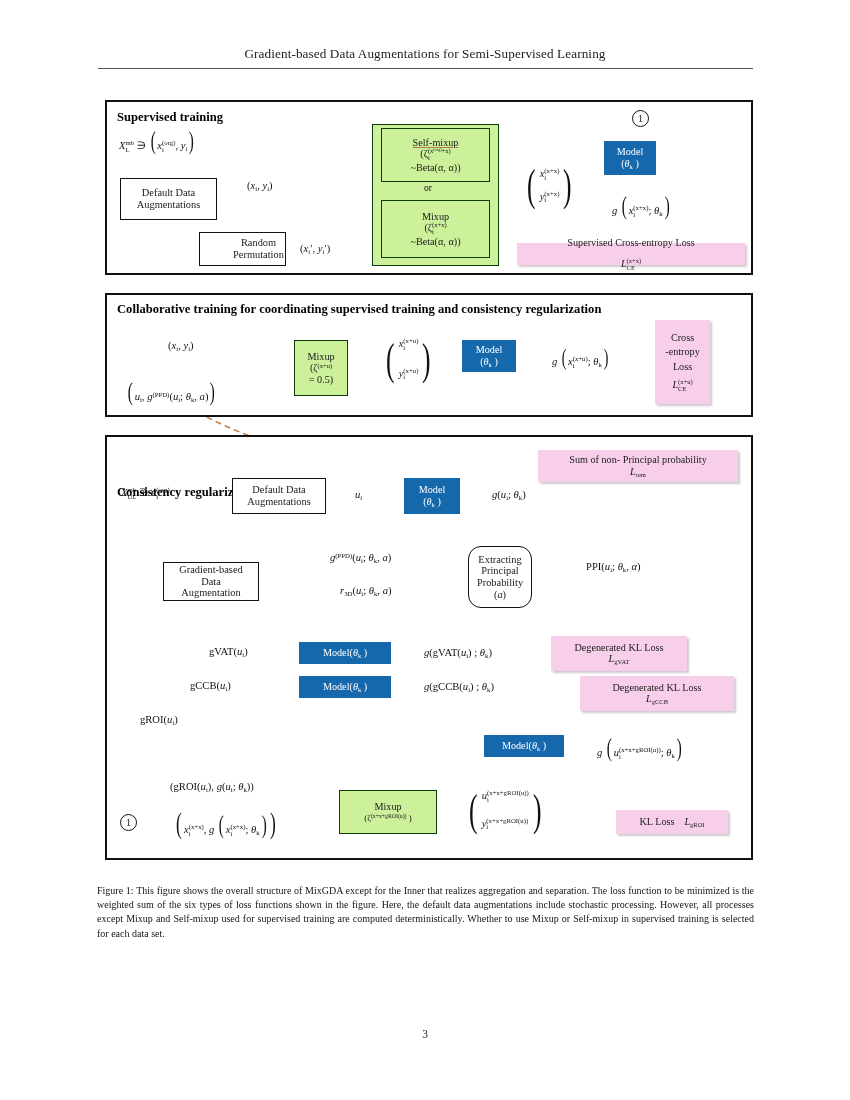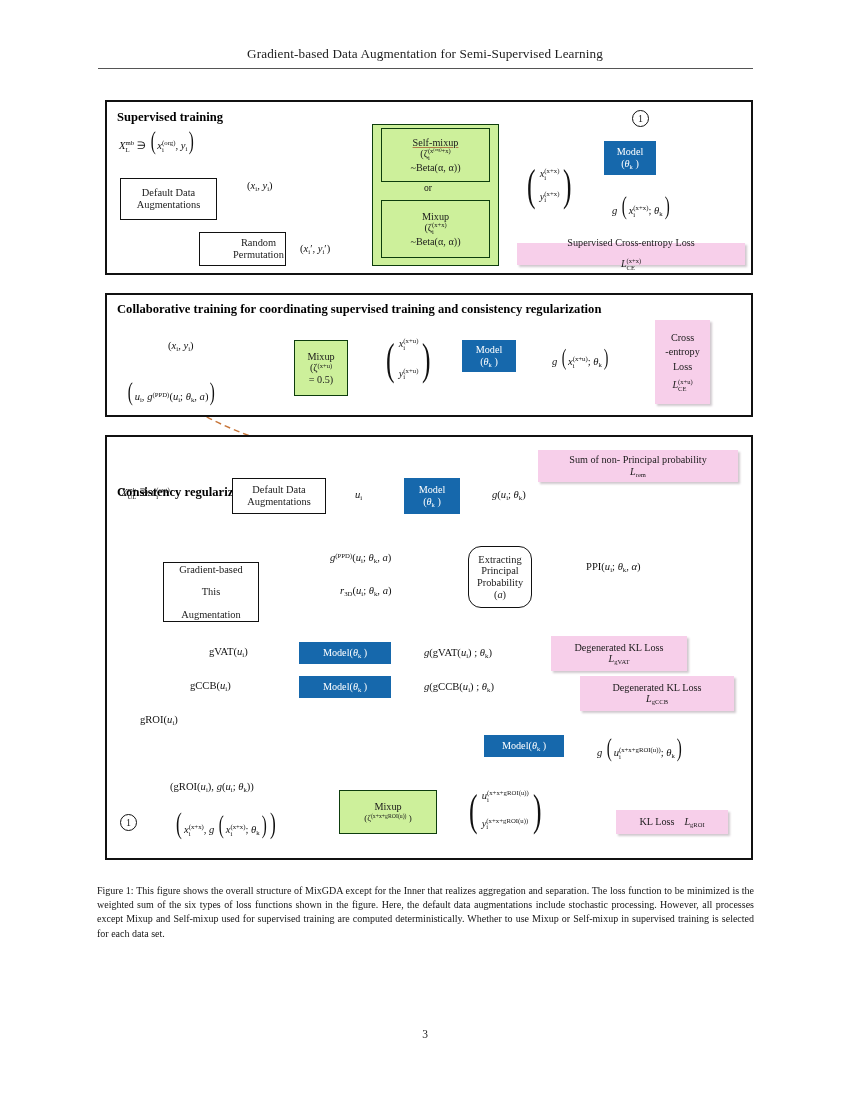--- a/index.html
+++ b/index.html
@@ -70,21 +70,21 @@
   }
   .pageno{position:absolute;left:0;top:1028px;width:850px;text-align:center;font-size:11.5px;}
 
   svg.wires{position:absolute;left:0;top:0;width:850px;height:1100px;pointer-events:none;}
 </style>
 </head>
 <body>
 
 <div class="page">
 
-  <div class="runhead">Gradient-based Data Augmentation for Semi-Supervised Learning</div>
+  <div class="runhead">Gradient-based Data Augmentations for Semi-Supervised Learning</div>
   <div class="runrule"></div>
 
   <svg class="wires" viewBox="0 0 850 1100">
     <defs>
       <marker id="ab" markerWidth="7" markerHeight="7" refX="5.4" refY="2.6" orient="auto">
         <path d="M0,0 L6,2.6 L0,5.2 z" fill="#1f7fc0"></path>
       </marker>
       <marker id="ao" markerWidth="7" markerHeight="7" refX="5.4" refY="2.6" orient="auto">
         <path d="M0,0 L6,2.6 L0,5.2 z" fill="#c8763a"></path>
       </marker>
@@ -292,23 +292,23 @@
   <div class="lbl" style="left:330px;top:552px;">
     <i>g</i><sup>(PPD)</sup>(<i>u</i><sub>i</sub>; <i>θ</i><sub>k</sub>, <i>a</i>)
   </div>
   <div class="lbl" style="left:340px;top:585px;">
     <i>r</i><sub>3D</sub>(<i>u</i><sub>i</sub>; <i>θ</i><sub>k</sub>, <i>a</i>)
   </div>
   <div class="lbl" style="left:586px;top:561px;">
     PPI(<i>u</i><sub>i</sub>; <i>θ</i><sub>k</sub>, <i>α</i>)
   </div>
 
-  <div class="box wbox" style="left:163px;top:562px;width:96px;height:60px;gap:11px;">
+  <div class="box wbox" style="left:163px;top:562px;width:96px;height:39px;">
     <div>Gradient-based</div>
-    <div>This</div>
+    <div>Data</div>
     <div>Augmentation</div>
   </div>
 
   <div class="lbl" style="left:209px;top:646px;">gVAT(<i>u</i><sub>i</sub>)</div>
   <div class="lbl" style="left:190px;top:680px;">gCCB(<i>u</i><sub>i</sub>)</div>
   <div class="lbl" style="left:140px;top:714px;">gROI(<i>u</i><sub>i</sub>)</div>
 
   <div class="box bbox" style="left:299px;top:642px;width:92px;height:22px;">
     <span>Model(<i>θ</i><sub>k</sub> )</span>
   </div>

